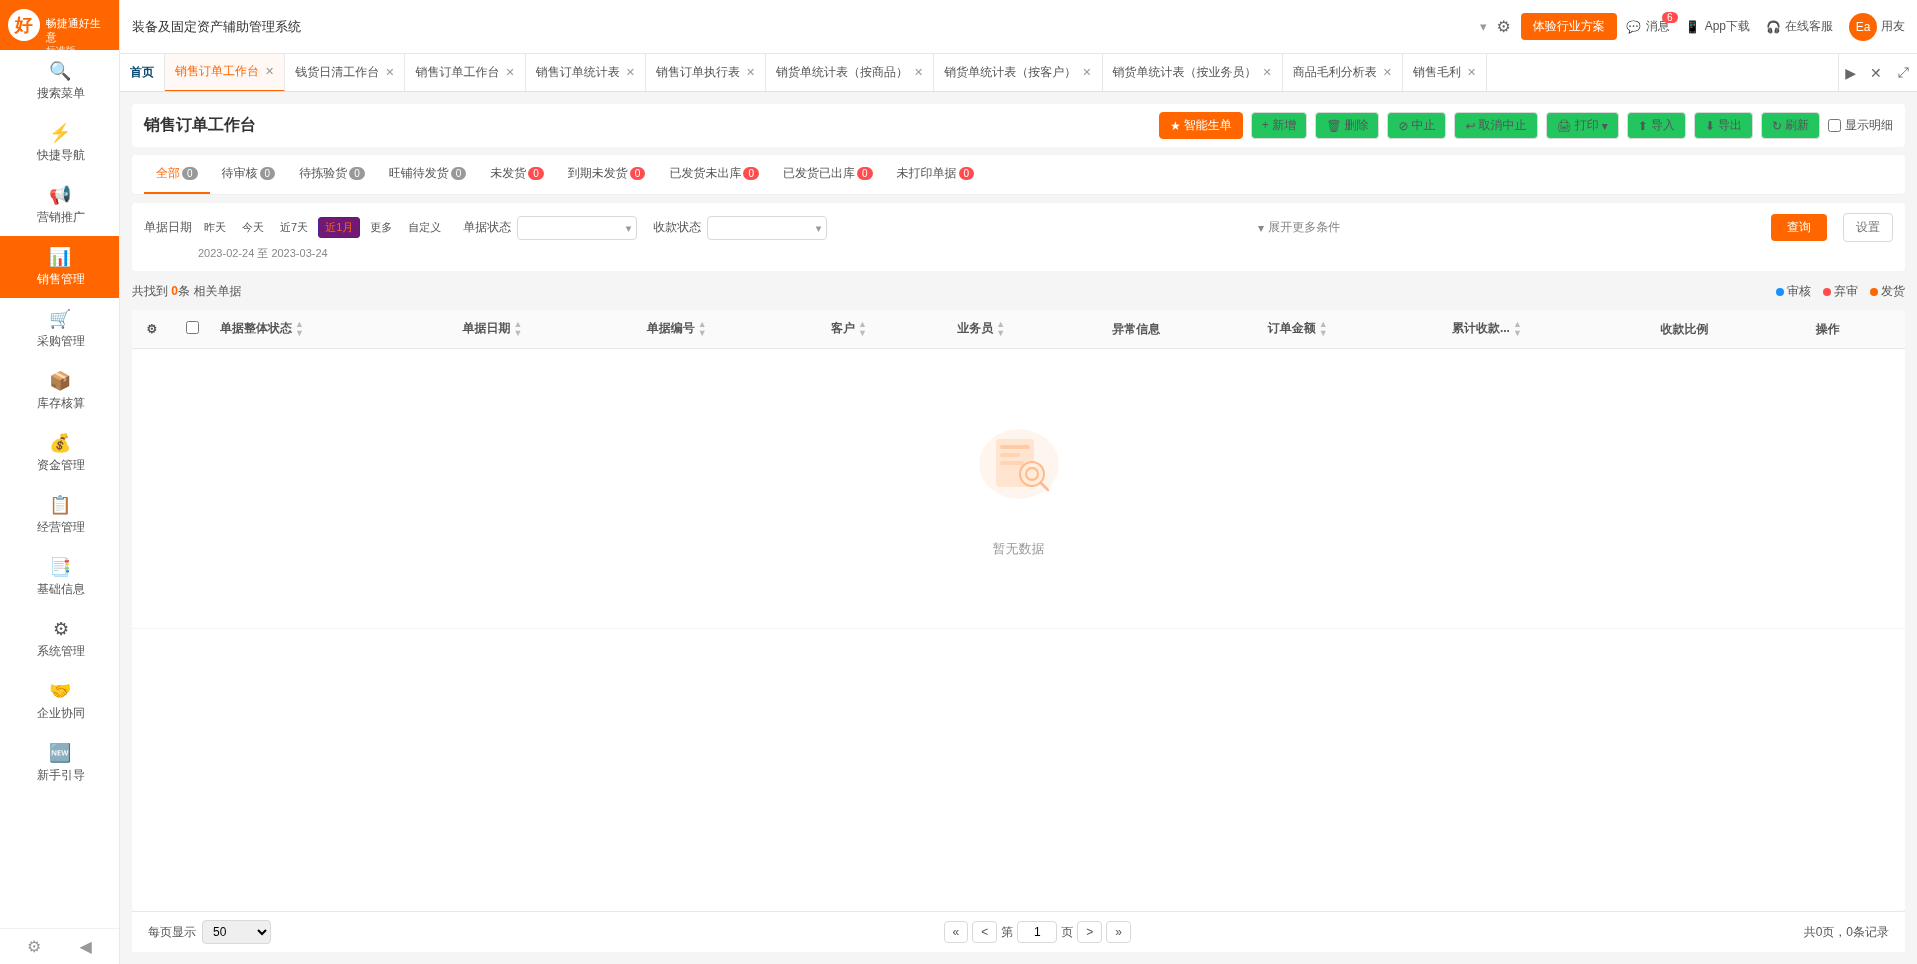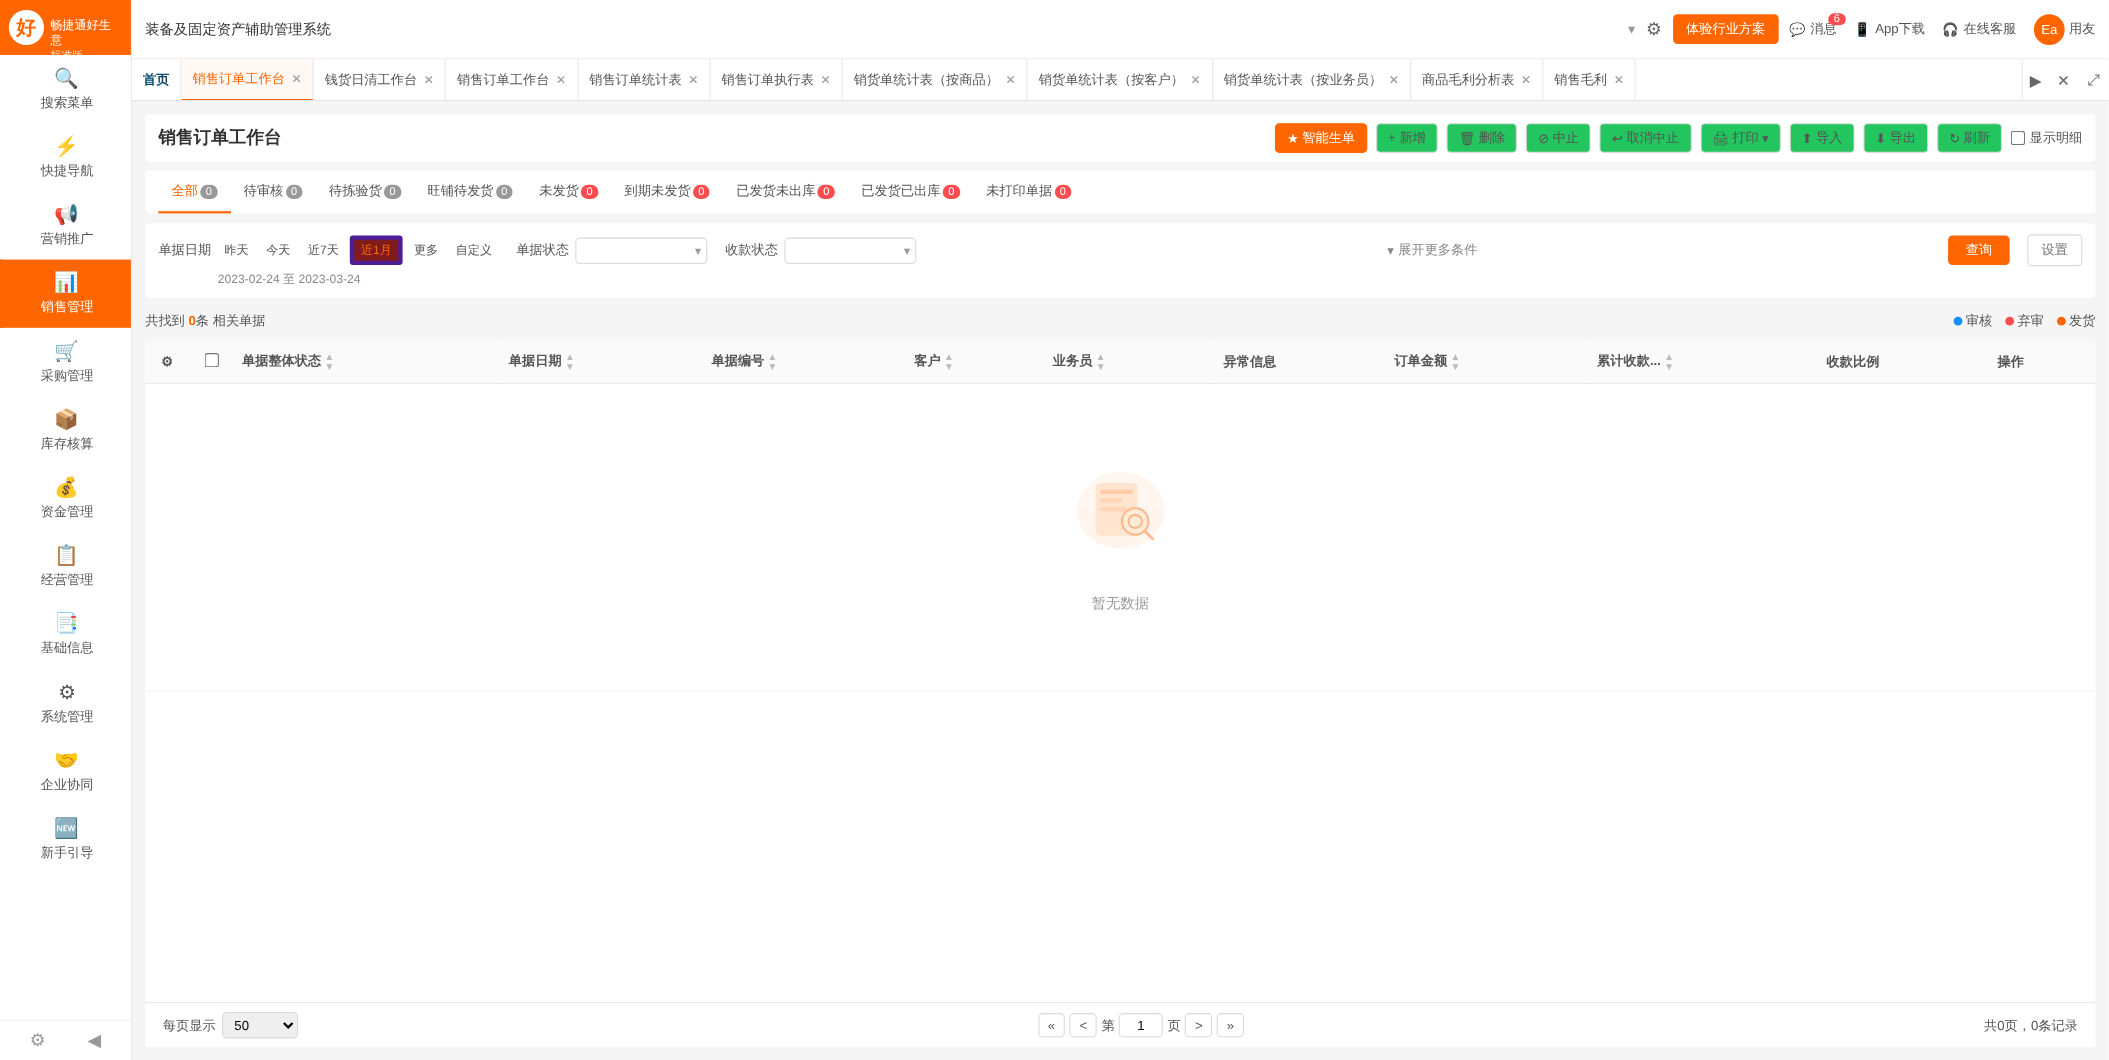--- a/index.html
+++ b/index.html
@@ -54,21 +54,21 @@
     .filter-tab .badge-red { background: #ff4d4f; color: #fff; border-radius: 8px; padding: 1px 5px; font-size: 10px; margin-left: 2px; }
     .filter-tab .badge-gray { background: #999; color: #fff; border-radius: 8px; padding: 1px 5px; font-size: 10px; margin-left: 2px; }
 
     
     .search-area { background: #fff; border-radius: 4px; padding: 10px 12px; margin-bottom: 8px; }
     .search-row { display: flex; align-items: center; gap: 16px; flex-wrap: wrap; }
     .search-field { display: flex; align-items: center; gap: 6px; }
     .search-label { font-size: 12px; color: #555; white-space: nowrap; }
     .search-date-group { display: flex; align-items: center; gap: 4px; }
     .date-quick-btn { padding: 2px 6px; font-size: 11px; cursor: pointer; color: #555; border-radius: 3px; }
-    .date-quick-btn.active { color: #ff6600; background: #7f1d1d; border: 4px solid #4c1d95; }
+    .date-quick-btn.active { color: #ff6600; background: #701a75; border: 1px solid #4c1d95; }
     .date-range { font-size: 11px; color: #888; margin-top: 2px; }
     .search-select { border: 1px solid #d9d9d9; border-radius: 4px; padding: 4px 24px 4px 8px; font-size: 12px; color: #555; background: #fff; cursor: pointer; min-width: 120px; appearance: none; position: relative; }
     .select-wrapper { position: relative; display: inline-block; }
     .select-wrapper::after { content: "▾"; position: absolute; right: 6px; top: 50%; transform: translateY(-50%); color: #999; pointer-events: none; font-size: 11px; }
     .expand-btn { display: flex; align-items: center; gap: 4px; font-size: 12px; color: #888; cursor: pointer; margin-left: auto; }
 
     
     .action-row { display: flex; justify-content: space-between; margin-bottom: 6px; padding: 4px 0; }
     .action-btns { display: flex; gap: 12px; }
     .action-btn { font-size: 12px; color: #555; cursor: pointer; display: flex; align-items: center; gap: 3px; }

